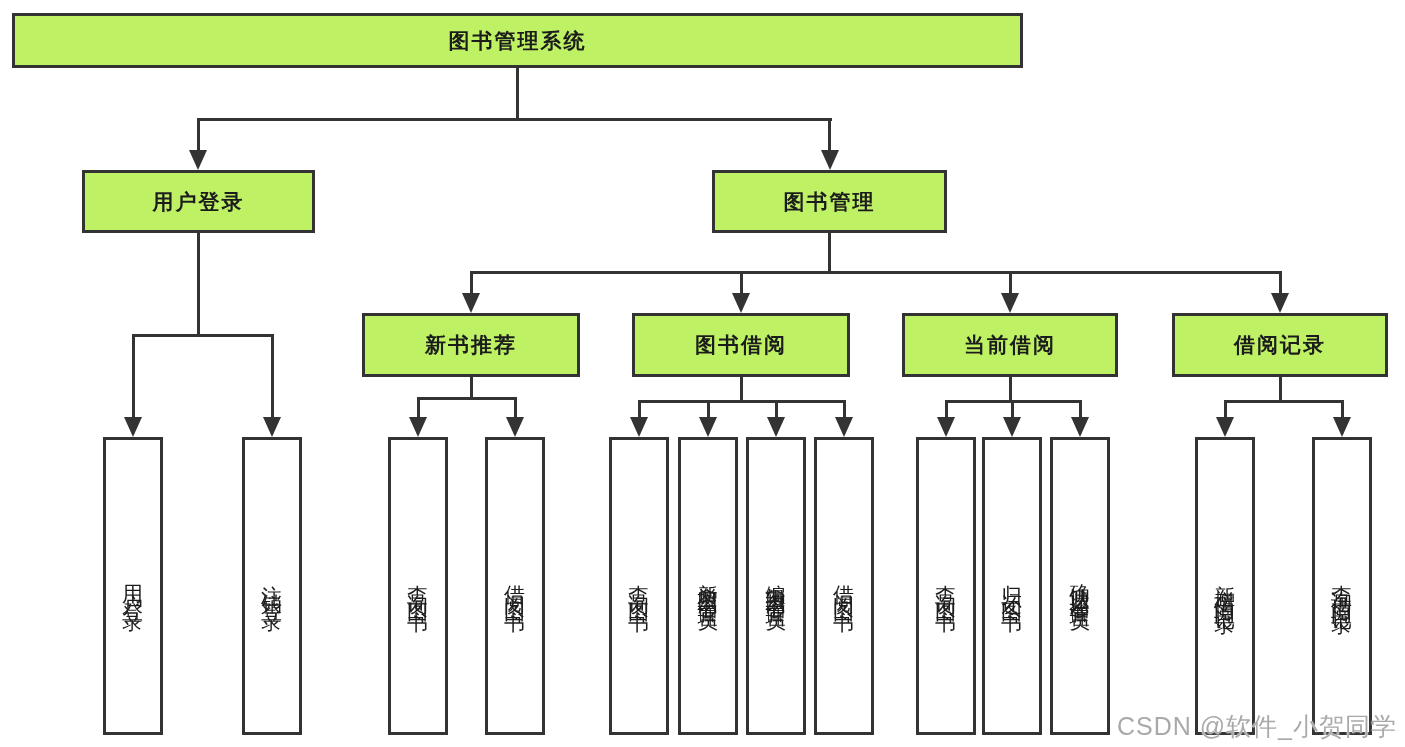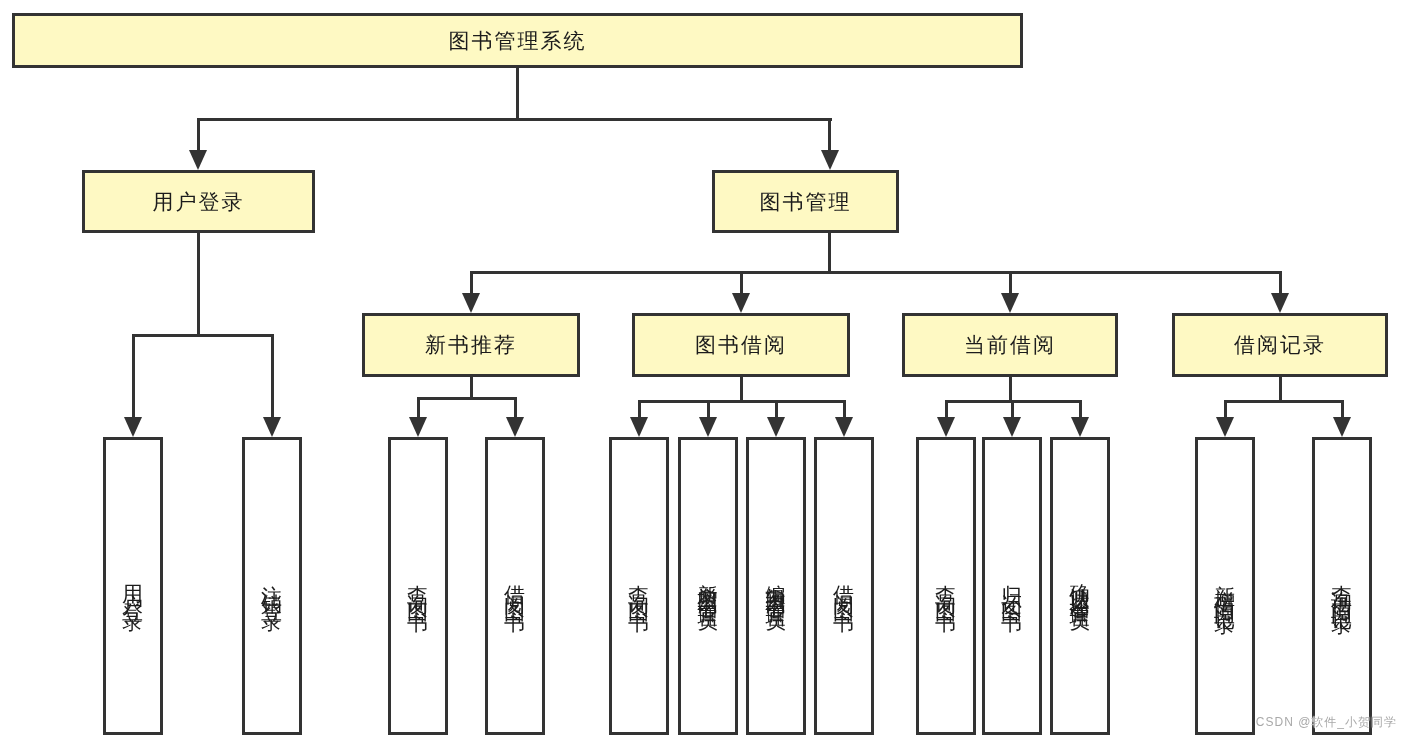--- a/index.html
+++ b/index.html
@@ -15,29 +15,30 @@
     position: relative;
     width: 1405px;
     height: 747px;
     background: var(--bg);
     overflow: hidden;
   }
 
   
   .node {
     position: absolute;
-    background: #fef9c3;
+    background: #bef264;
     border: 3px solid var(--line);
     color: var(--text);
     display: flex;
     align-items: center;
     justify-content: center;
     font-size: 21px;
     letter-spacing: 2px;
     z-index: 2;
+    font-weight: bold;
   }
 
   .leaf {
     position: absolute;
     top: 437px;
     width: 60px;
     height: 298px;
     background: #ffffff;
     border: 3px solid var(--line);
     color: var(--text);
@@ -71,22 +72,22 @@
     border-left: 9px solid transparent;
     border-right: 9px solid transparent;
     border-top: 20px solid var(--line);
     z-index: 1;
   }
 
   
   .watermark {
     position: absolute;
     right: 8px;
-    bottom: 16px;
-    font-size: 12px;
+    bottom: 4px;
+    font-size: 25px;
     letter-spacing: 1px;
     color: #a9a9a9;
     text-shadow: 0 0 2px #ffffff, 0 0 1px #ffffff;
     z-index: 6;
     white-space: nowrap;
   }
 </style>
 </head>
 <body>
 
@@ -99,21 +100,21 @@
   <div class="vl" style="left:516px; top:68px; height:53px;"></div>
   <div class="hl" style="left:197px; top:118px; width:635px;"></div>
   <div class="vl" style="left:197px; top:118px; height:34px;"></div>
   <div class="arrow" style="left:189px; top:150px;"></div>
   <div class="vl" style="left:828px; top:118px; height:34px;"></div>
   <div class="arrow" style="left:821px; top:150px;"></div>
 
   <div class="node" style="left:82px; top:170px; width:233px; height:63px;">
     <span>用户登录</span>
   </div>
-  <div class="node" style="left:712px; top:170px; width:187px; height:63px;">
+  <div class="node" style="left:712px; top:170px; width:235px; height:63px;">
     <span>图书管理</span>
   </div>
 
   <div class="vl" style="left:197px; top:233px; height:103px;"></div>
   <div class="hl" style="left:132px; top:334px; width:142px;"></div>
   <div class="vl" style="left:132px; top:334px; height:85px;"></div>
   <div class="arrow" style="left:124px; top:417px;"></div>
   <div class="vl" style="left:271px; top:334px; height:85px;"></div>
   <div class="arrow" style="left:263px; top:417px;"></div>
 

